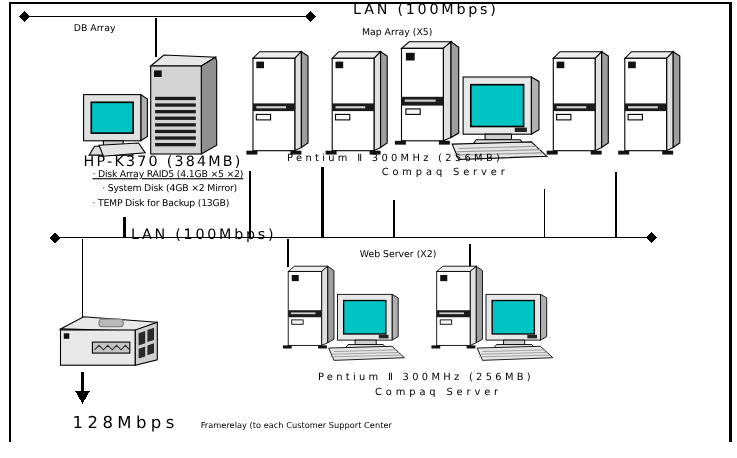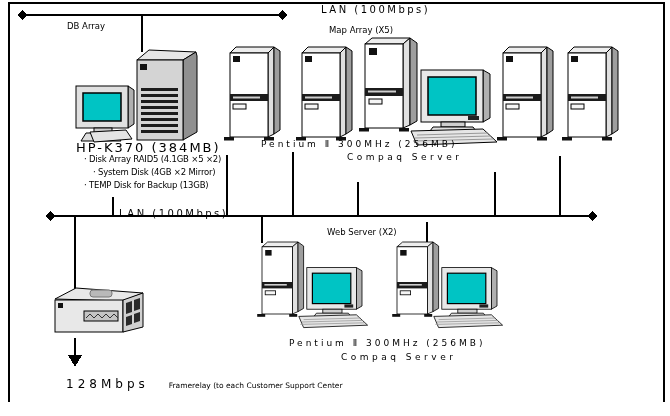--- a/index.html
+++ b/index.html
@@ -6,24 +6,24 @@
   body{
     width:670px;height:416px;position:relative;overflow:hidden;
     background:#ffffff;
     font-family:"DejaVu Sans", sans-serif;
     color:#000;
   }
   #stage{position:absolute;inset:0;width:670px;height:416px;}
   svg{position:absolute;left:0;top:0;}
   .lbl{position:absolute;font-size:8.5px;line-height:11px;white-space:nowrap;z-index:5;}
   .ls2{font-size:13px;letter-spacing:2px;}
-  .ls25{font-size:10px;letter-spacing:2.5px;}
+  .ls25{font-size:13px;letter-spacing:2.5px;}
   .ls3{font-size:9px;letter-spacing:3px;}
   .ls35{font-size:9px;letter-spacing:3.5px;}
-  .ls4{font-size:12px;letter-spacing:4px;}
+  .ls4{font-size:15px;letter-spacing:4px;}
   .tight{letter-spacing:-0.2px;}
   .small{font-size:7.5px;}
 </style>
 </head>
 <body>
 
 <div id="stage">
 
   <svg width="670" height="416" viewBox="0 0 670 416">
 
@@ -141,21 +141,21 @@
       <line x1="75" y1="338" x2="75" y2="356" stroke="#000" stroke-width="2"></line>
       <polygon points="68,355 82,355 75,367" fill="#000" stroke="none"></polygon>
     </g>
   </svg>
 
   <div class="lbl ls25" style="left:321px;top:4px;">LAN (100Mbps)</div>
   <div class="lbl" style="left:67px;top:21px;">DB Array</div>
   <div class="lbl" style="left:329px;top:25px;">Map Array (X5)</div>
 
   <div class="lbl ls2" style="left:76px;top:142px;">HP-K370 (384MB)</div>
-  <div class="lbl tight" style="left:84px;top:154px;">· Disk Array RAID5 (4.1GB ×5 ×2)</div>
+  <div class="lbl tight" style="left:84px;top:154px;text-decoration:underline;">· Disk Array RAID5 (4.1GB ×5 ×2)</div>
   <div class="lbl tight" style="left:93px;top:167px;">· System Disk (4GB ×2 Mirror)</div>
   <div class="lbl tight" style="left:84px;top:180px;">· TEMP Disk for Backup (13GB)</div>
 
   <div class="lbl ls3" style="left:261px;top:139px;">Pentium Ⅱ 300MHz (256MB)</div>
   <div class="lbl ls35" style="left:347px;top:152px;">Compaq Server</div>
 
   <div class="lbl ls25" style="left:119px;top:208px;">LAN (100Mbps)</div>
   <div class="lbl" style="left:327px;top:227px;">Web Server (X2)</div>
 
   <div class="lbl ls3" style="left:289px;top:338px;">Pentium Ⅱ 300MHz (256MB)</div>

